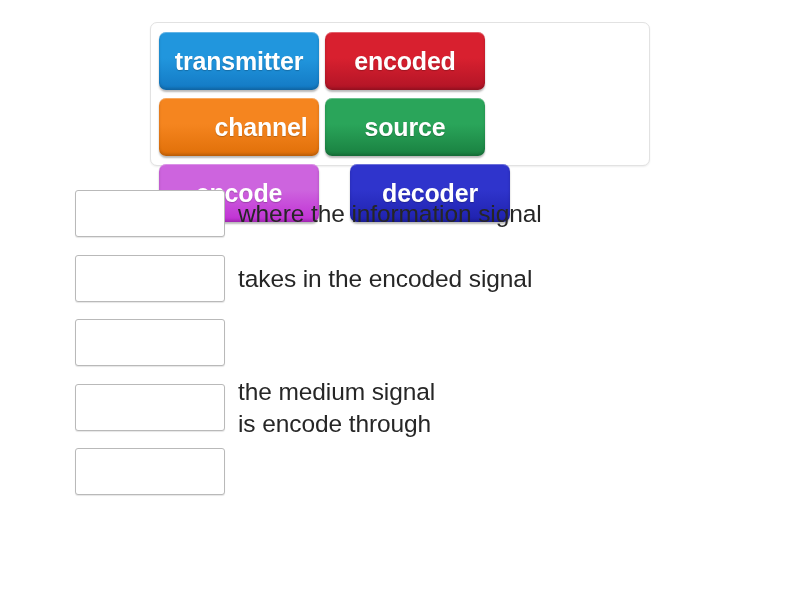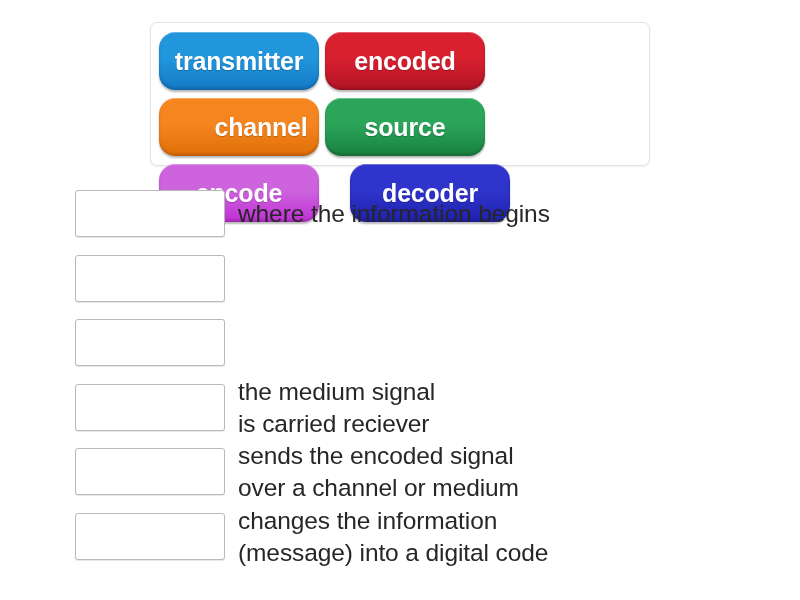--- a/index.html
+++ b/index.html
@@ -30,21 +30,21 @@
     box-shadow: 0 1px 2px rgba(0,0,0,0.07);
     padding: 5px 5px;
     display: flex;
     flex-wrap: wrap;
     align-content: flex-start;
   }
   .tile {
     width: 160px;
     height: 58px;
     margin: 4px 3px;
-    border-radius: 16px;
+    border-radius: 7px;
     display: flex;
     align-items: center;
     justify-content: center;
     box-sizing: border-box;
     cursor: pointer;
     position: relative;
     box-shadow: 0 2px 2px rgba(0,0,0,0.28),
                 inset 0 1px 0 rgba(255,255,255,0.30),
                 inset 0 -2px 3px rgba(0,0,0,0.18);
   }
@@ -118,42 +118,36 @@
   </div>
   <div class="tile" style="background: linear-gradient(rgb(47, 52, 204) 0%, rgb(47, 52, 204) 45%, rgb(31, 33, 173) 100%); margin-left: 28px;">
     <span class="tile-label">decoder</span>
   </div>
 </div>
 
 <div id="rows">
 
   <div class="qrow">
     <div class="drop-slot"></div>
-    <div class="qtext single">where the information begins</div>
+    <div class="qtext single">where the information signal</div>
   </div>
 
   <div class="qrow">
     <div class="drop-slot"></div>
+    <div class="qtext single">takes in the encoded signal</div>
   </div>
 
   <div class="qrow">
     <div class="drop-slot"></div>
   </div>
 
   <div class="qrow">
     <div class="drop-slot"></div>
     <div class="qtext">the medium signal
-is carried reciever</div>
+is encode through</div>
   </div>
 
   <div class="qrow">
     <div class="drop-slot"></div>
-    <div class="qtext">sends the encoded signal
-over a channel or medium</div>
   </div>
 
-  <div class="qrow">
-    <div class="drop-slot"></div>
-    <div class="qtext">changes the information
-(message) into a digital code</div>
-  </div>
 
 </div>
 
 </body></html>

